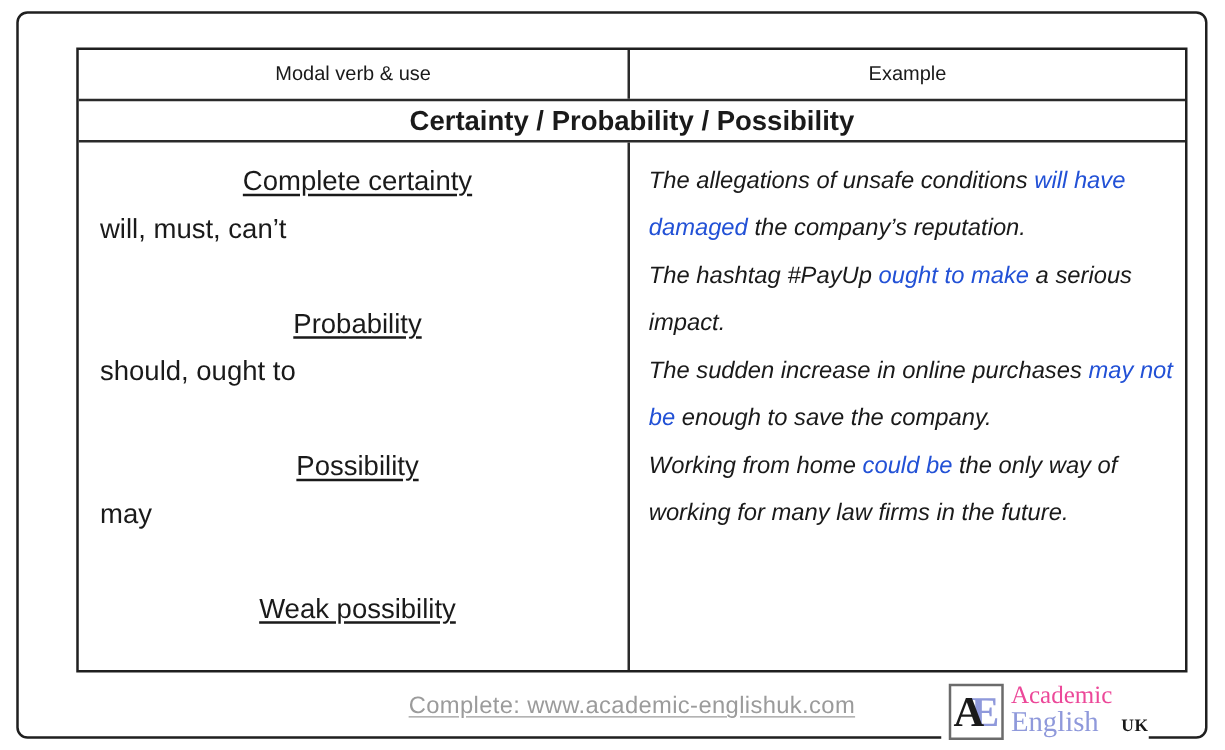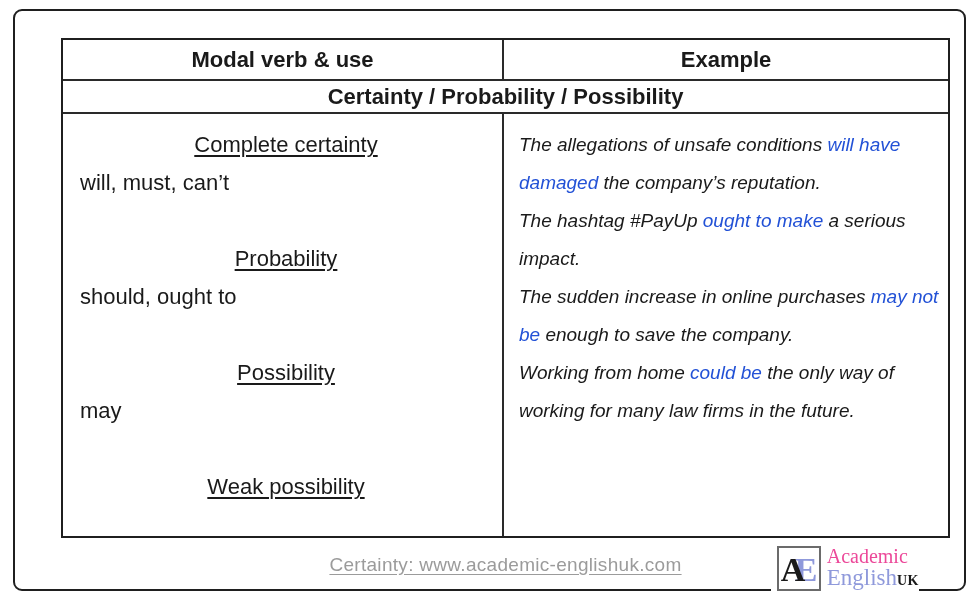--- a/index.html
+++ b/index.html
@@ -22,21 +22,21 @@
     position: absolute;
     left: 46px; top: 27px;
     width: 889px;
     border: 2px solid #1f1f1f;
     background: #ffffff;
   }
   .header-row { display: flex; border-bottom: 2px solid #2a2a2a; }
   .header-cell {
     height: 39px;
     display: flex; align-items: center; justify-content: center;
-    font-weight: bold; font-size: 22px;
+    font-weight: normal; font-size: 16px;
   }
   .header-cell.col1 { width: 441px; border-right: 2px solid #2a2a2a; }
   .header-cell.col2 { flex: 1; }
   .section-row {
     height: 33px;
     display: flex; align-items: center; justify-content: center;
     font-weight: bold; font-size: 22px;
     border-bottom: 2px solid #2a2a2a;
     text-align: center;
   }
@@ -95,20 +95,21 @@
     font-size: 34px; line-height: 38px; font-weight: bold;
     color: var(--logo-periwinkle, #8F99DB); z-index: 1;
   }
   .logo-text { font-family: "Liberation Serif", serif; line-height: 21px; }
   .logo-line1 { font-size: 20px; color: #ec4899; }
   .logo-line2 { font-size: 23px; color: var(--logo-periwinkle, #8F99DB); }
   .logo-uk {
     font-size: 14px; font-weight: bold; color: #1a1a1a;
     font-family: "Liberation Serif", serif;
     letter-spacing: 0.5px;
+    padding-left: 18px;
   }
 </style>
 </head>
 <body>
 
 <div class="frame">
 
   <div class="modal-table">
 
     <div class="header-row">
@@ -141,21 +142,21 @@
       <div class="body-cell-right">
         <div class="para"><span>The allegations of unsafe conditions </span><span class="hl">will have damaged</span><span> the company’s reputation.</span></div>
         <div class="para"><span>The hashtag #PayUp </span><span class="hl">ought to make</span><span> a serious impact.</span></div>
         <div class="para"><span>The sudden increase in online purchases </span><span class="hl">may not be</span><span> enough to save the company.</span></div>
         <div class="para"><span>Working from home </span><span class="hl">could be</span><span> the only way of working for many law firms in the future.</span></div>
       </div>
 
     </div>
   </div>
 
-  <div class="copyright">Certainty: www.academic-englishuk.com</div>
+  <div class="copyright">Complete: www.academic-englishuk.com</div>
 
   <div class="logo">
     <div class="logo-box">
       <span class="e">E</span>
       <span class="a">A</span>
     </div>
     <div class="logo-text">
       <div class="logo-line1">Academic</div>
       <div class="logo-line2"><span>English</span><span class="logo-uk">UK</span></div>
     </div>

